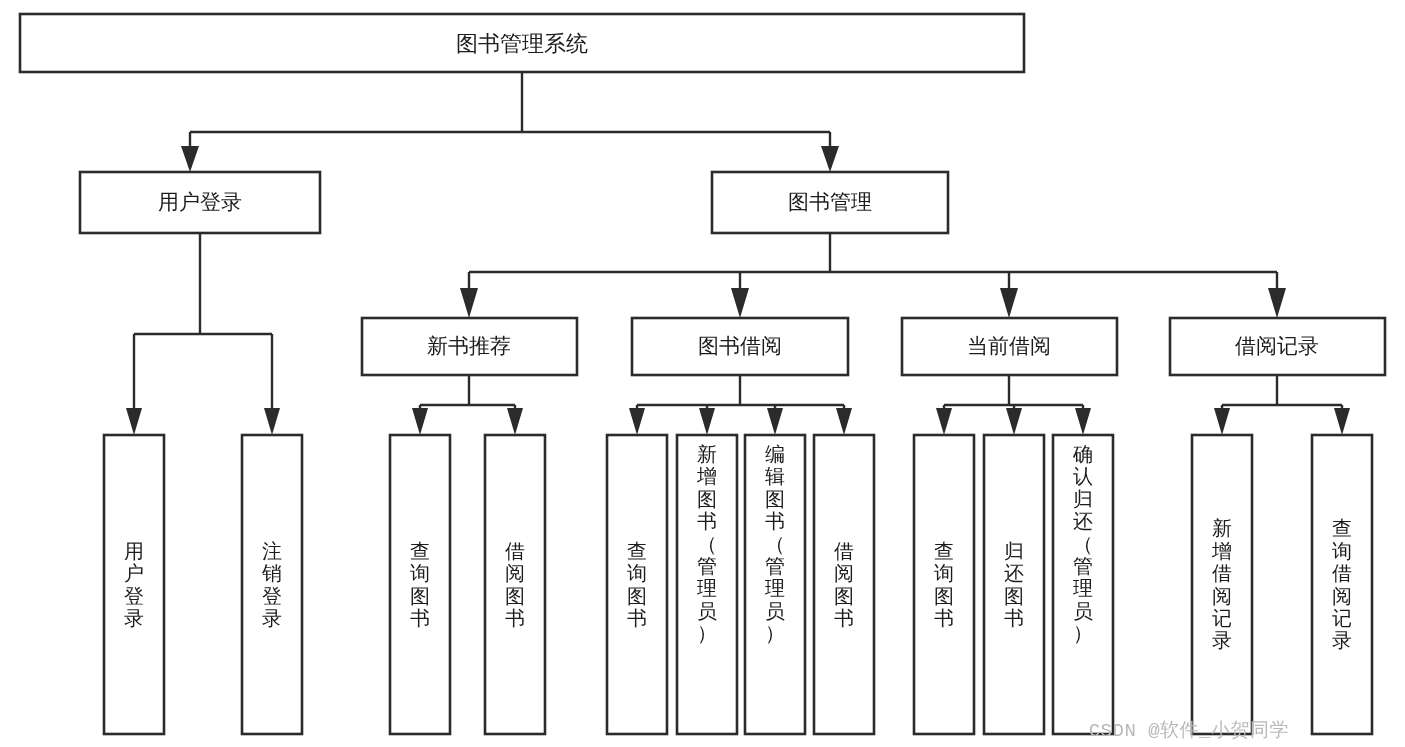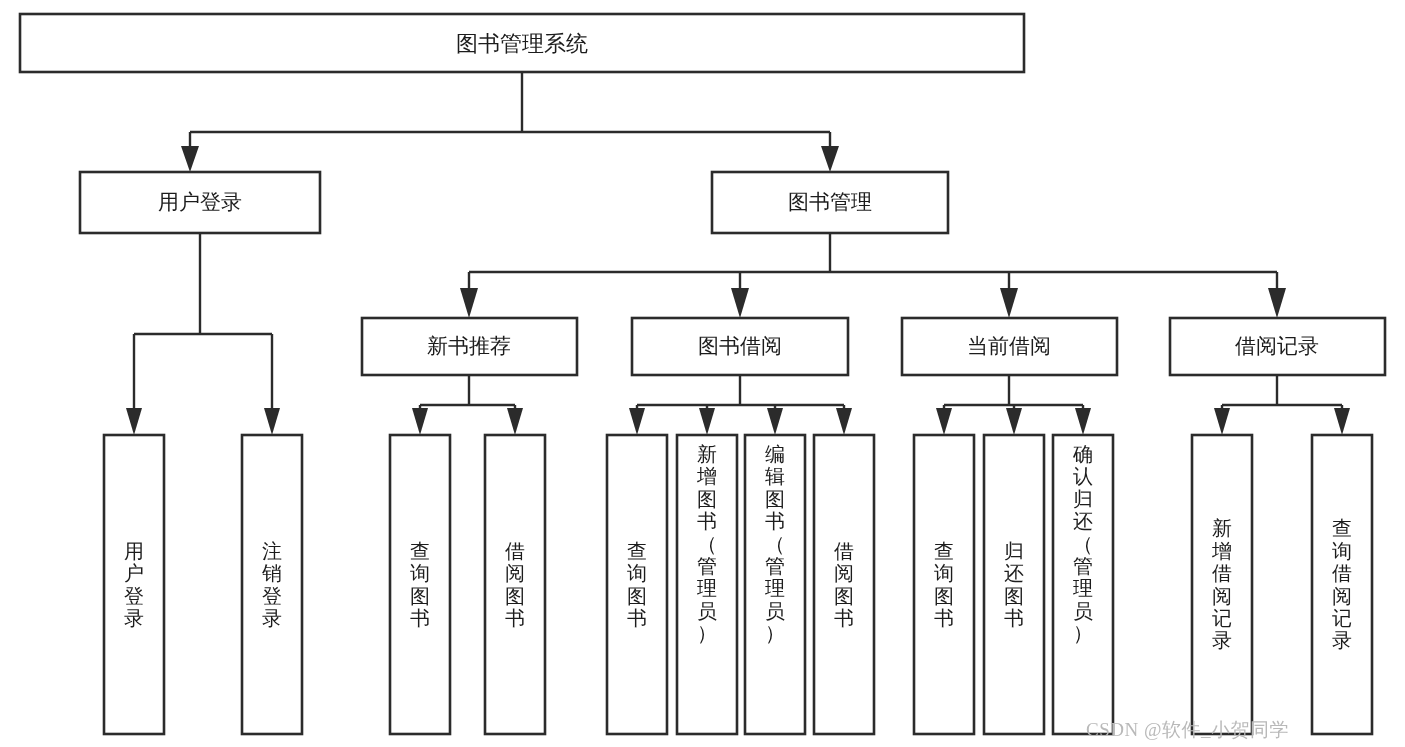--- a/index.html
+++ b/index.html
@@ -73,21 +73,21 @@
   }
   .leaf-label span {
     display: block;
   }
   .watermark {
     position: absolute;
     right: 10px;
     bottom: 4px;
     font-size: 19px;
     color: #b9b9b9;
-    font-family: Liberation Serif, serif;
+    font-family: Liberation Mono, monospace;
     letter-spacing: 0.5px;
     pointer-events: none;
     user-select: none;
   }
 </style>
 </head>
 <body>
 
 <div id="diagram-root">
 

